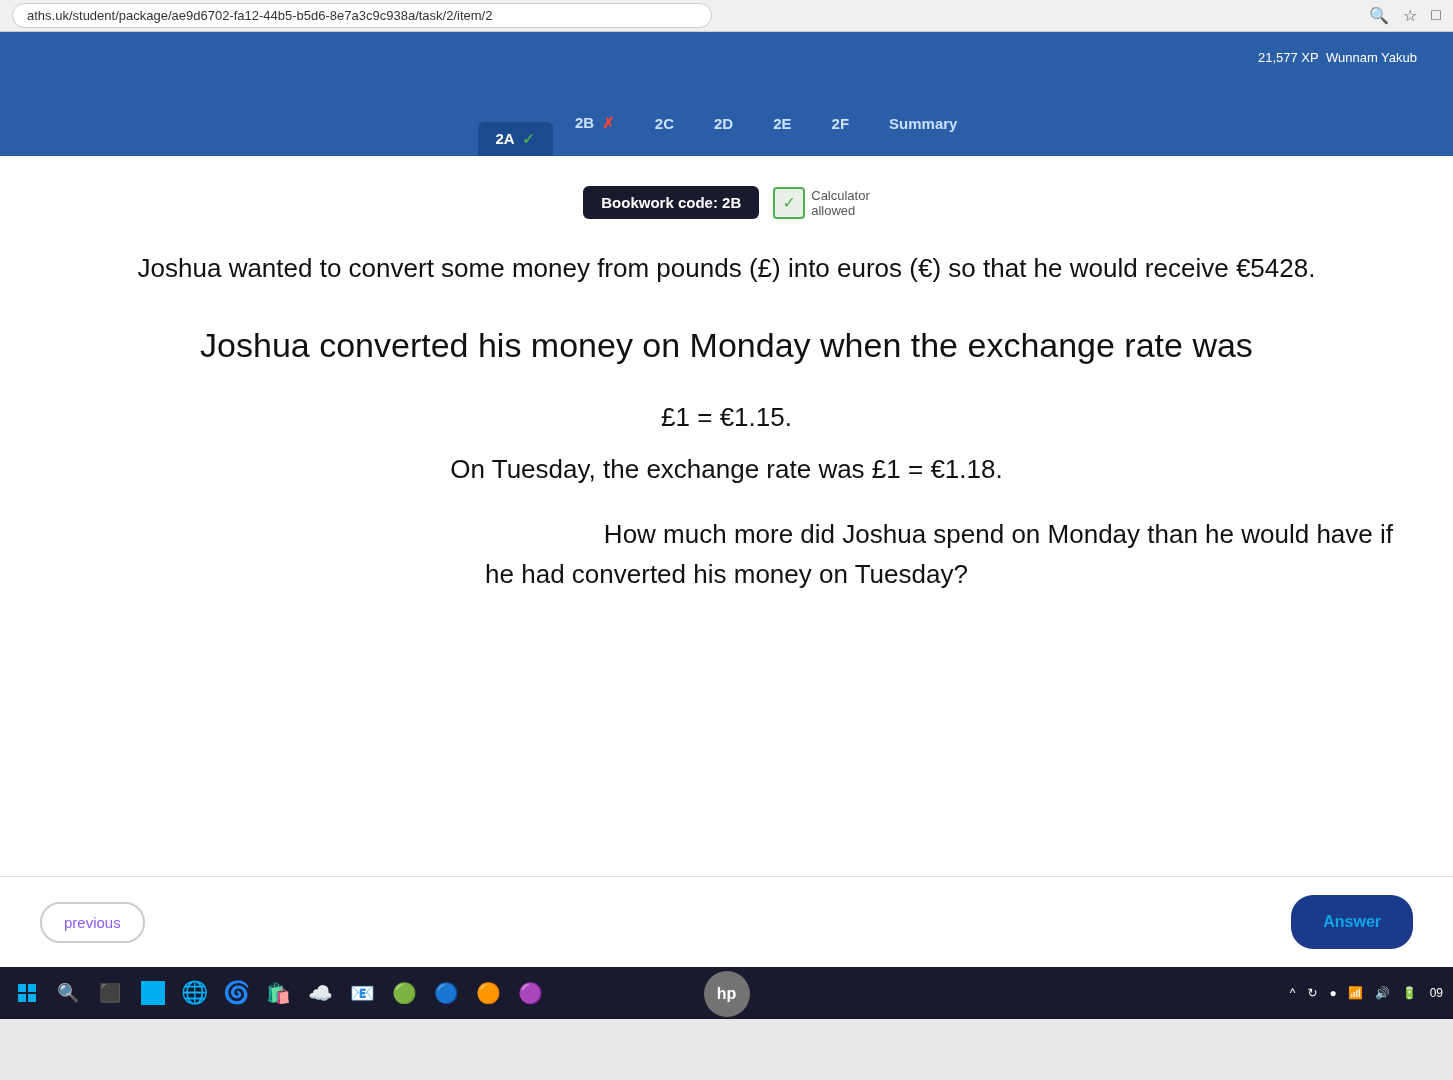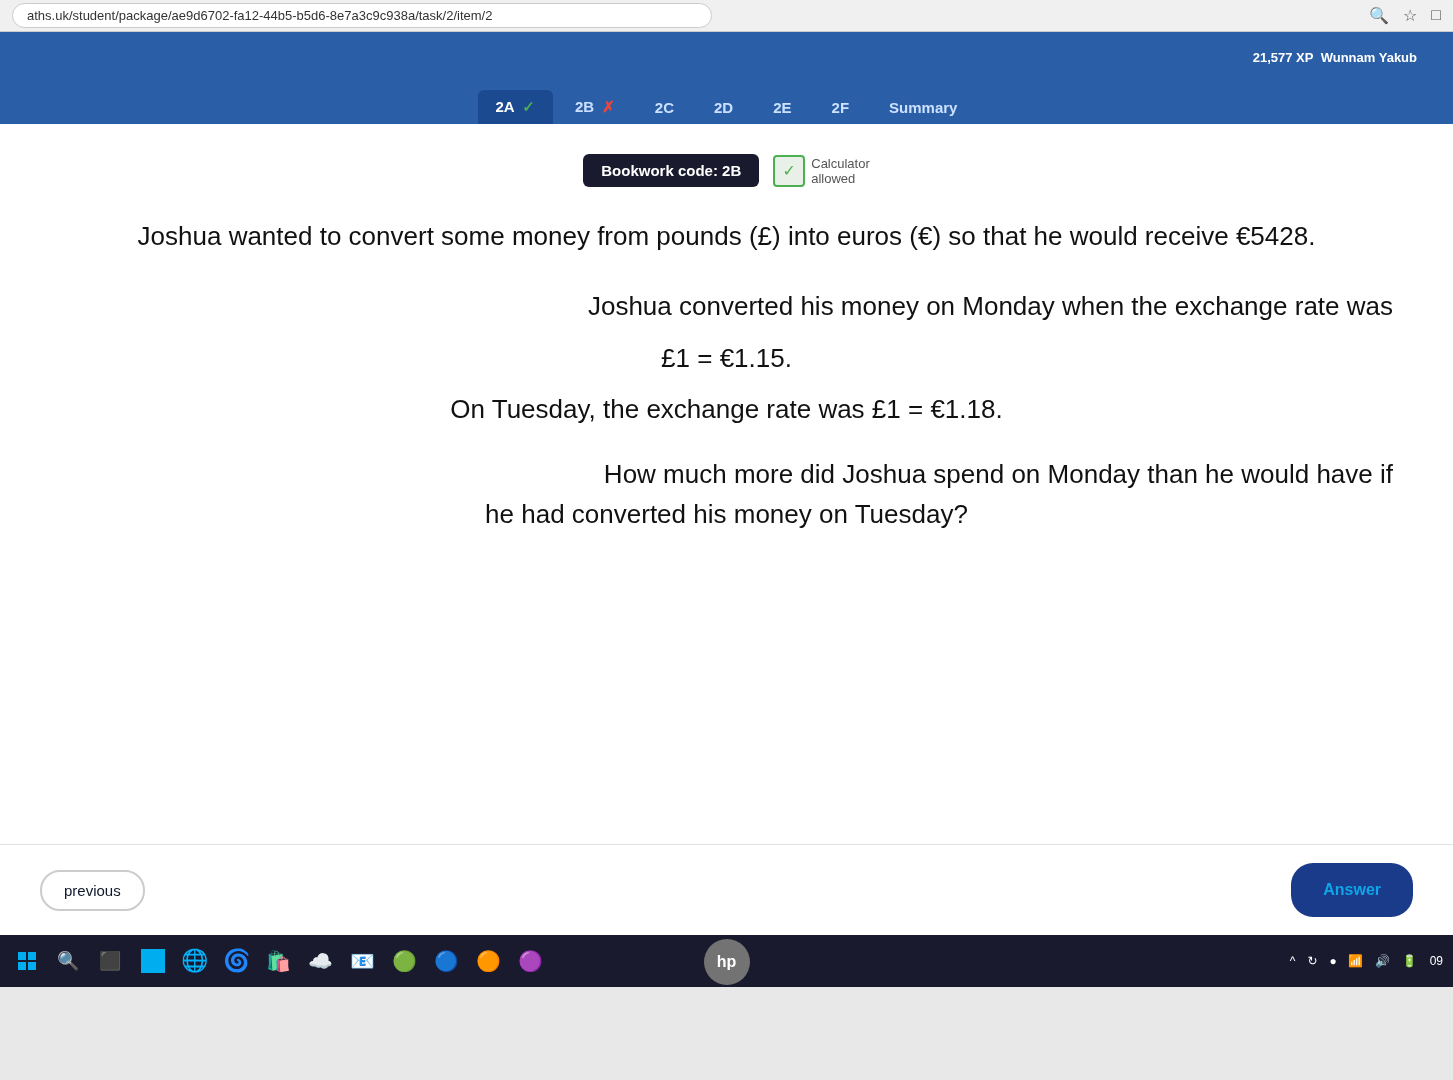--- a/index.html
+++ b/index.html
@@ -47,21 +47,21 @@
       height: 50px;
       display: flex;
       align-items: center;
       justify-content: flex-end;
       padding: 0 20px;
     }
 
     .xp-display {
       color: white;
       font-size: 13px;
-      font-weight: 700;
+      font-weight: 400;
       margin-right: 16px;
     }
 
     
     .tab-bar {
       background: #2a5fa8;
       display: flex;
       align-items: center;
       padding: 8px 0 0 0;
       justify-content: center;
@@ -76,20 +76,21 @@
       color: #cce0ff;
       cursor: pointer;
       border-radius: 6px 6px 0 0;
       background: transparent;
       border: none;
     }
 
     .tab.active {
       background: #1c4a90;
       color: white;
+      margin-top: 32px;
     }
 
     .tab .check {
       color: #4caf50;
       margin-left: 4px;
     }
 
     .tab .cross {
       color: #f44336;
       margin-left: 4px;
@@ -150,25 +151,25 @@
     }
 
     .question-text {
       font-size: 26px;
       line-height: 1.5;
       color: #111;
       margin-bottom: 24px;
     }
 
     .question-text-left {
-      font-size: 26px;
+      font-size: 34px;
       line-height: 1.6;
       color: #111;
-      text-align: right;
-      margin-bottom: 10px;
+      text-align: center;
+      margin-bottom: 25px;
     }
 
     .exchange-center {
       text-align: center;
       font-size: 26px;
       line-height: 1.6;
       color: #111;
       margin-bottom: 10px;
     }
 
@@ -190,21 +191,21 @@
       border-top: 1px solid #e0e0e0;
     }
 
     .prev-btn {
       background: white;
       border: 2px solid #ccc;
       border-radius: 20px;
       padding: 10px 22px;
       font-size: 15px;
       cursor: pointer;
-      color: #0f172a;
+      color: #8b5cf6;
     }
 
     .watch-video-btn {
       background: #333;
       color: white;
       border: none;
       border-radius: 22px;
       padding: 12px 28px;
       font-size: 16px;
       cursor: pointer;

